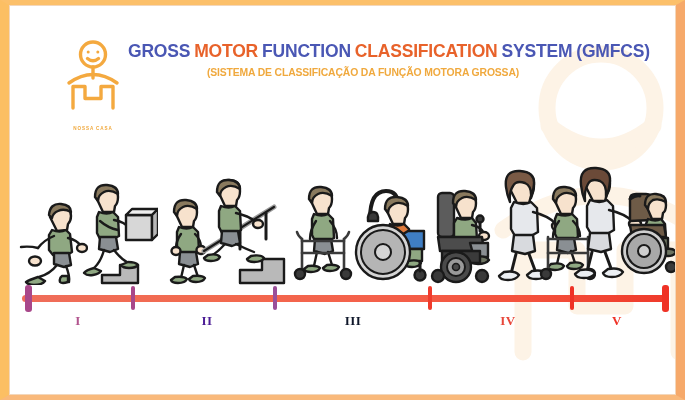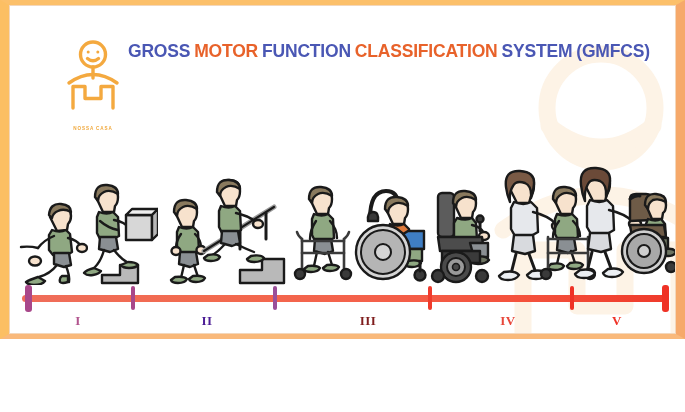--- a/index.html
+++ b/index.html
@@ -1,19 +1,19 @@
 <!DOCTYPE html>
 <html><head>
 <meta charset="utf-8">
 <style>
   html,body{margin:0;padding:0;background:#ffffff;}
   body{width:685px;height:412px;overflow:hidden;font-family:"Liberation Sans",sans-serif;}
 
   #poster{
-    position:relative;width:685px;height:339px;box-sizing:border-box;
+    position:relative;width:685px;height:400px;box-sizing:border-box;
     background:#ffffff;overflow:hidden;
   }
 
   
   #frame-border{
     position:absolute;inset:0;box-sizing:border-box;
     border-left:9px solid #fcbf63;
     border-right:9px solid #f6a96a;
     border-top:5px solid #fcc06a;
     border-bottom:5px solid #f9b97b;
@@ -93,20 +93,21 @@
         <path d="M29.5 20.5 q5.5 4.6 11 0"></path>
         <path d="M35 29 L35 40"></path>
         <path d="M11 45 q24 -17 48 0"></path>
         <path d="M15 70 L15 48.5 L27 48.5 L27 60.5 L43 60.5 L43 48.5 L55 48.5 L55 70"></path>
       </g>
     </svg>
     <div id="brand-logo-name">NOSSA CASA</div>
 
     <div id="title-block">
       <div id="main-title"><span class="w" style="color: rgb(74, 87, 180);">GROSS</span><span class="w" style="color: rgb(232, 98, 42);">MOTOR</span><span class="w" style="color: rgb(74, 87, 180);">FUNCTION</span><span class="w" style="color: rgb(232, 98, 42);">CLASSIFICATION</span><span class="w" style="color: rgb(74, 87, 180);">SYSTEM</span><span class="w" style="color: rgb(74, 87, 180);">(GMFCS)</span></div>
+      <div id="subtitle">(SISTEMA DE CLASSIFICAÇÃO DA FUNÇÃO MOTORA GROSSA)</div>
     </div>
   </div>
 
   <div id="figures">
 
     <svg class="fig" style="left:16px;width:72px;height:86px" viewBox="0 0 72 86">
       <g stroke="#1a1a1a" stroke-width="2.4" stroke-linejoin="round" stroke-linecap="round">
         <path d="M34 18 q-1 -11 10 -11 q11 0 11 10 q0 5 -3 8 l-1 6 l-10 1 z" fill="#f7e2cd"></path>
         <path d="M33 16 q1 -12 12 -11 q10 1 10 8 q-7 -4 -13 -1 q-5 2 -6 7 z" fill="#8a7a5e"></path>
         <path d="M36 31 q8 3 14 0 l4 4 l2 18 l-5 3 l-14 0 l-4 -5 l0 -15 z" fill="#8fa882"></path>
@@ -317,21 +318,21 @@
         <div class="tick" style="left: 24.5px; top: 0px; width: 7px; height: 27px; background: rgb(168, 71, 138);"></div>
         <div class="tick" style="left: 131px; top: 1px; width: 4px; height: 24px; background: rgb(168, 71, 138);"></div>
         <div class="tick" style="left: 273px; top: 1px; width: 4px; height: 24px; background: rgb(155, 79, 153);"></div>
         <div class="tick" style="left: 428px; top: 1px; width: 4px; height: 24px; background: rgb(239, 59, 44);"></div>
         <div class="tick" style="left: 570px; top: 1px; width: 4px; height: 24px; background: rgb(239, 50, 38);"></div>
         <div class="tick" style="left: 661.5px; top: 0px; width: 7px; height: 27px; background: rgb(239, 50, 38);"></div>
       </div>
     <div id="tick-labels">
         <div class="tick-label" style="left: 78px; color: rgb(178, 85, 142);">I</div>
         <div class="tick-label" style="left: 207px; color: #4c1d95;">II</div>
-        <div class="tick-label" style="left: 368px; color: #7f1d1d;">III</div>
+        <div class="tick-label" style="left: 353px; color: #0f172a;">III</div>
         <div class="tick-label" style="left: 508px; color: rgb(232, 71, 58); text-align: center;">IV</div>
         <div class="tick-label" style="left: 617px; color: rgb(239, 50, 38);">V</div>
       </div>
   </div>
 
   <div id="frame-inner"></div>
   <div id="frame-border"></div>
 </div>
 
 </body></html>

